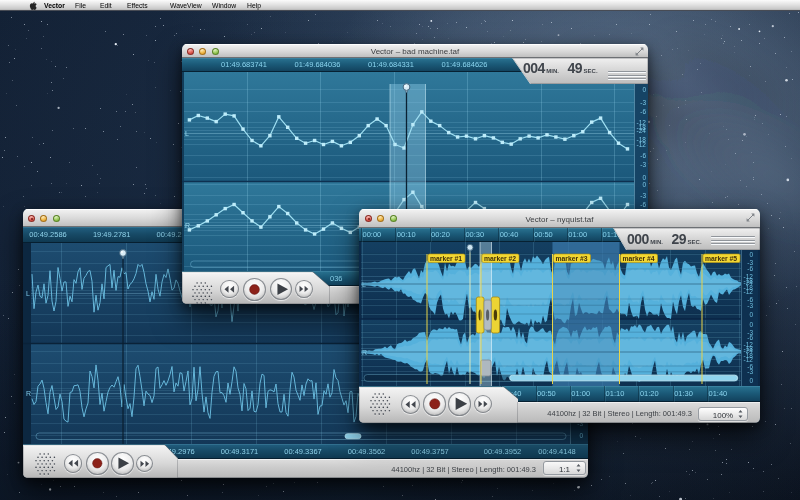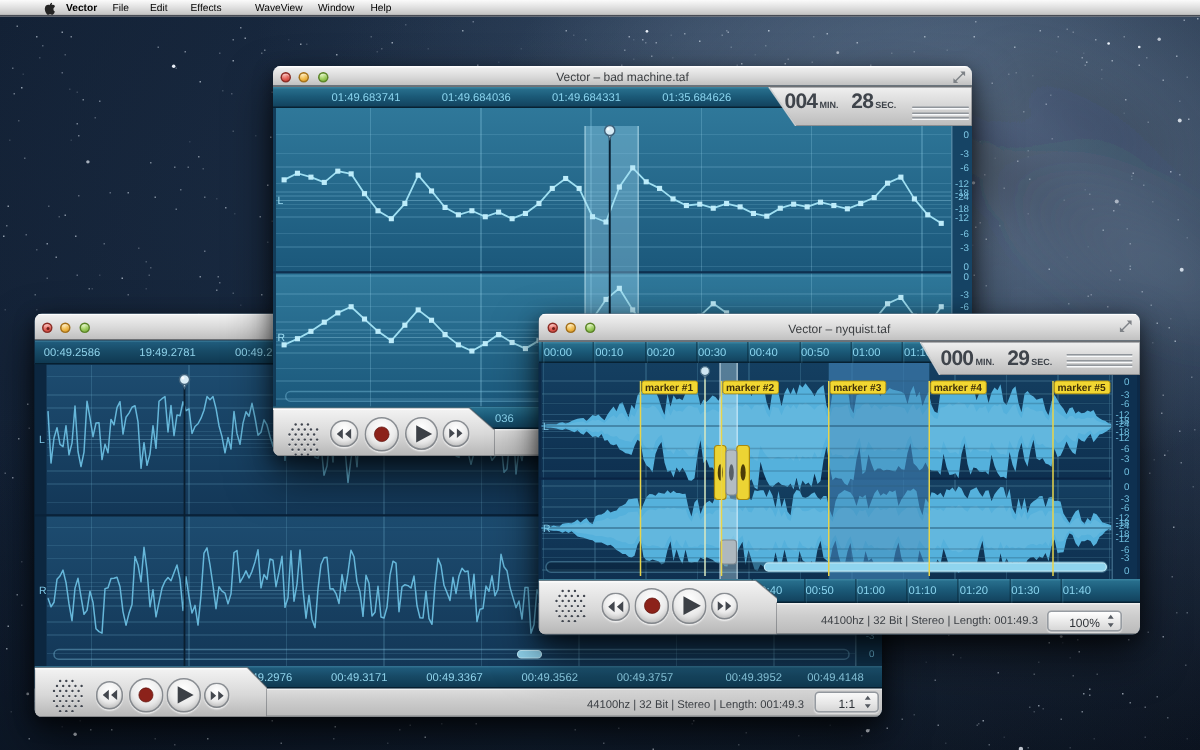--- a/index.html
+++ b/index.html
@@ -1477,21 +1477,21 @@
       <span class="title" style="top:3px;">Vector – bad machine.taf</span>
       <svg class="resize-icon" width="9" height="9" viewBox="0 0 9 9" style="right:4px; top:2.5px;">
         <path fill="#7e8287" d="M5.2 0.6 L8.4 0.6 L8.4 3.8 Z M3.8 8.4 L0.6 8.4 L0.6 5.2 Z"></path>
             <path stroke="#7e8287" stroke-width="1" d="M1.5 7.5 L7.5 1.5"></path>
       </svg>
     </div>
     <div class="rulerstrip" style="top:14px; height:14px;text-align:right;" id="w2rulertop">
           <span class="rl" style="left: 62px; transform: translateX(-50%); top: 3px;">01:49.683741</span>
           <span class="rl" style="left: 135.5px; transform: translateX(-50%); top: 3px;">01:49.684036</span>
           <span class="rl" style="left: 209px; transform: translateX(-50%); top: 3px;">01:49.684331</span>
-          <span class="rl" style="left: 282.5px; transform: translateX(-50%); top: 3px;">01:35.684626</span>
+          <span class="rl" style="left: 282.5px; transform: translateX(-50%); top: 3px;">01:49.684626</span>
         </div>
     <svg class="wavesvg" id="w2svg" style="left:0; top:28px;" width="466" height="199">
           <defs>
             <linearGradient id="w2ch" x1="0" y1="0" x2="0" y2="1">
               <stop offset="0" stop-color="#2f789a"></stop>
               <stop offset="1" stop-color="#1b587b"></stop>
             </linearGradient>
           </defs>
           <rect x="0" y="0" width="466" height="199" fill="#123c59"></rect>
           <rect x="2" y="0" width="450" height="109" fill="url(#w2ch)"></rect>
@@ -1683,21 +1683,21 @@
               <stop offset="0" stop-color="#f0f0f0"></stop>
               <stop offset=".5" stop-color="#d5d5d5"></stop>
               <stop offset="1" stop-color="#bcbcbc"></stop>
             </linearGradient>
           </defs>
       <path d="M0.5,0 L136,0 L136,26 L18.5,26 Z" fill="url(#tabg2)" stroke="rgba(60,65,72,.5)" stroke-width="1"></path>
       <path d="M0.5,0 L18.5,26" stroke="rgba(255,255,255,.65)" stroke-width="1"></path>
     </svg>
     <div class="counter" style="left:341px; top:15px;">
       <span class="big">004</span><span class="small">MIN.</span>
-      <span class="big">28</span><span class="small">SEC.</span>
+      <span class="big">49</span><span class="small">SEC.</span>
     </div>
     <div class="grooves" style="left:426px; top:27px; width:38px;">
           <div></div>
           <div></div>
           <div></div>
         </div>
     <div class="bumpwrap" id="w2bump" style="left:0; top:227px; width:148px; height:33px;">
           <svg width="148" height="33" viewBox="0 0 148 33" style="position:absolute;inset:0;">
             <defs>
               <linearGradient id="w2bumpg" x1="0" y1="0" x2="0" y2="1">

